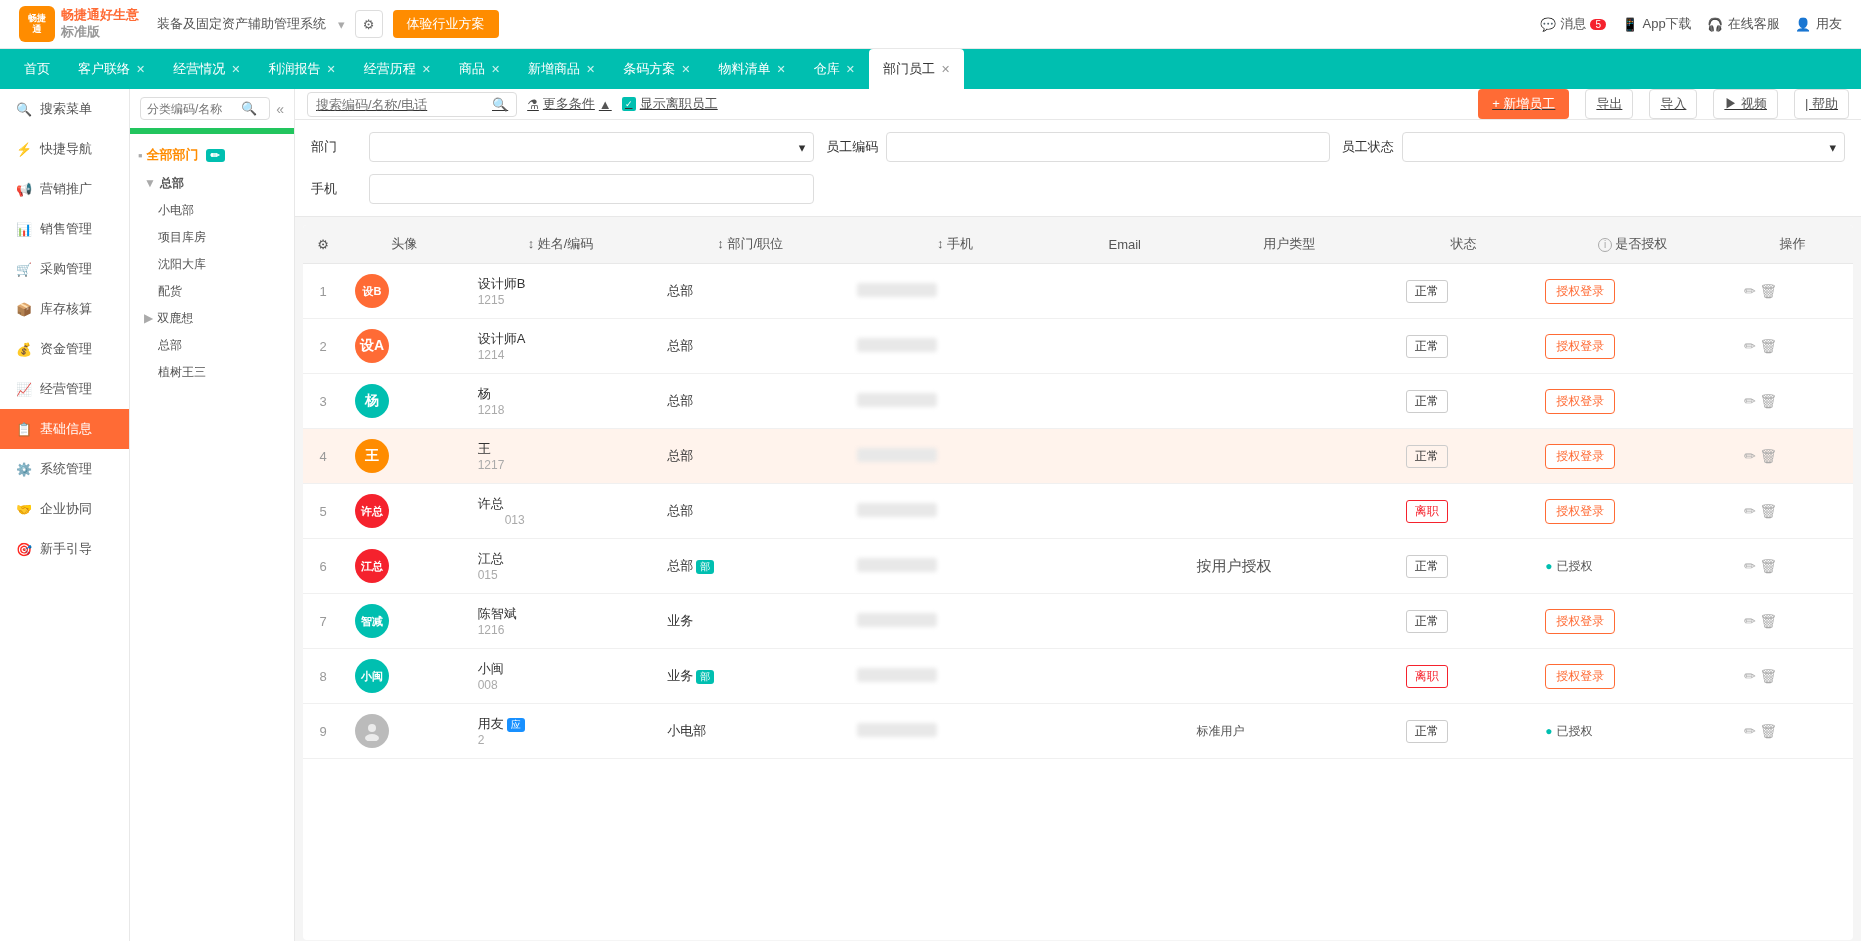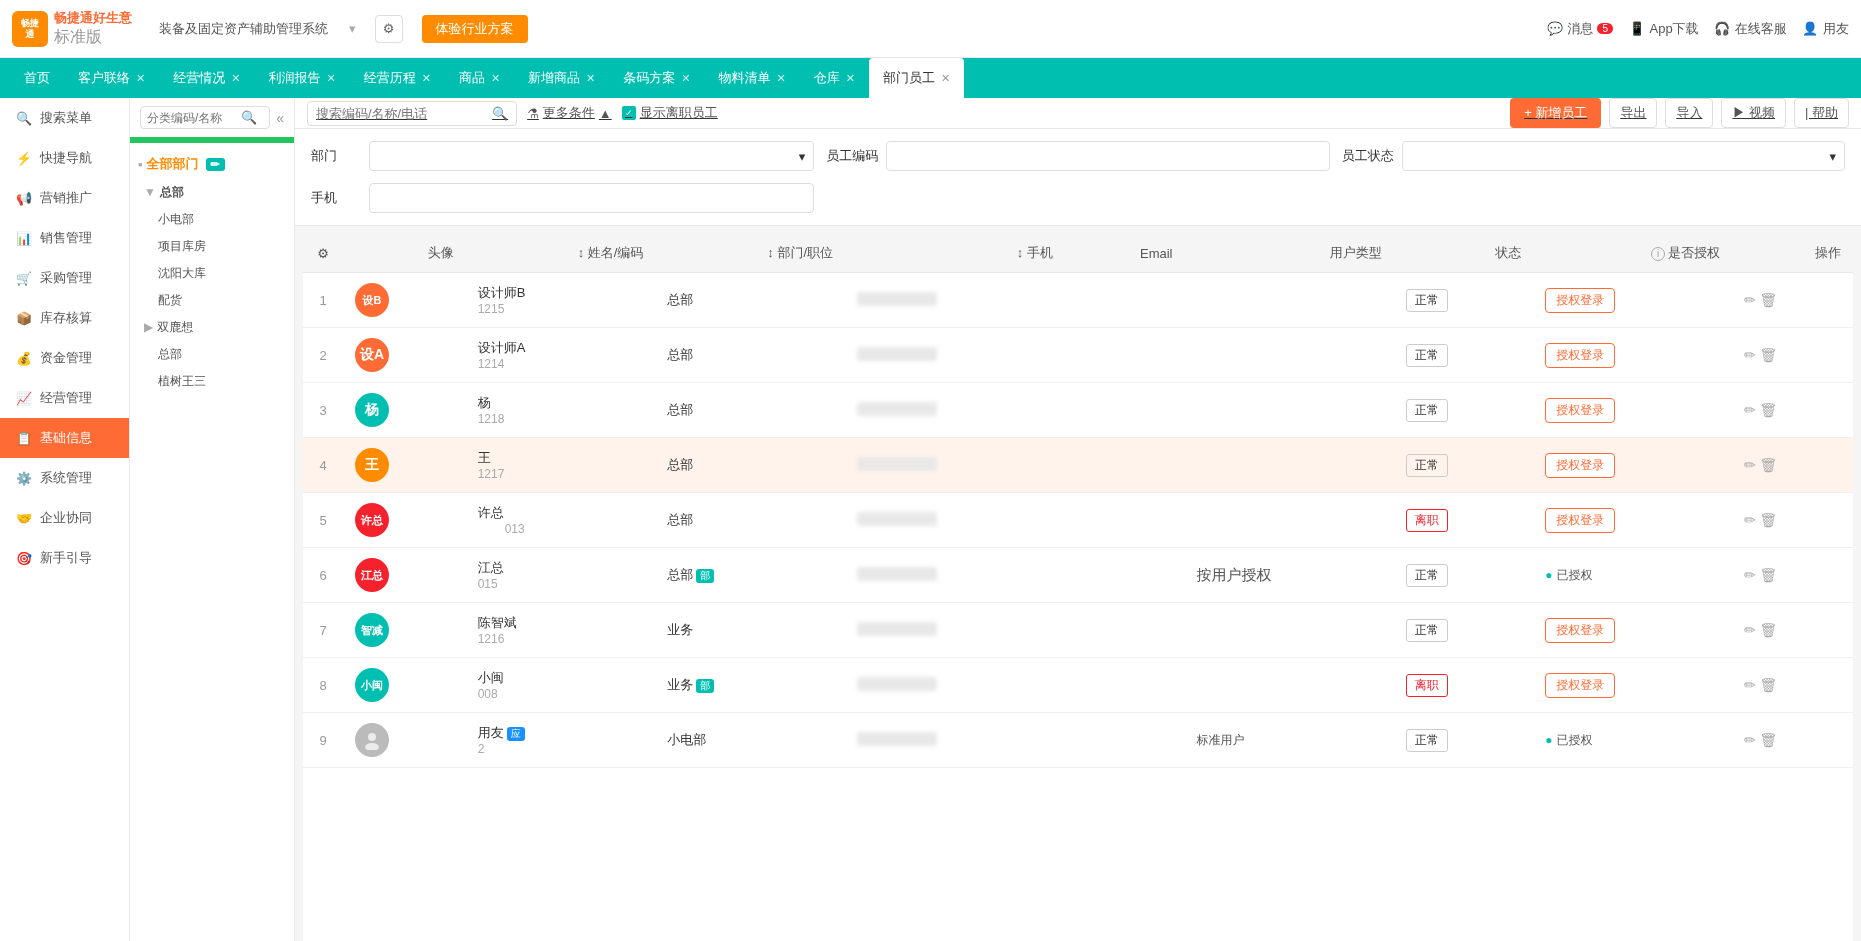--- a/index.html
+++ b/index.html
@@ -1,19 +1,19 @@
 <!DOCTYPE html>
 <html><head>
   <meta charset="utf-8">
   <style>
     * { box-sizing: border-box; margin: 0; padding: 0; }
     body { font-family: "Microsoft YaHei", "PingFang SC", sans-serif; font-size: 13px; background: #f5f5f5; color: #333; }
 
     
-    .top-bar { display: flex; align-items: center; background: #fff; height: 58px; padding: 0 12px; border-bottom: 1px solid #e8e8e8; gap: 19px; }
+    .top-bar { display: flex; align-items: center; background: #fff; height: 49px; padding: 0 19px; border-bottom: 1px solid #e8e8e8; gap: 10px; }
     .top-bar-brand { display: flex; align-items: center; gap: 6px; }
     .brand-icon { width: 36px; height: 36px; background: #ff8c00; border-radius: 6px; display: flex; align-items: center; justify-content: center; color: #fff; font-size: 10px; font-weight: bold; }
     .brand-text { font-size: 12px; color: #333; line-height: 1.3; }
     .gear-btn { width: 28px; height: 28px; border: 1px solid #ddd; border-radius: 4px; display: flex; align-items: center; justify-content: center; cursor: pointer; color: #666; }
     .trial-btn { background: #ff8c00; color: #fff; border: none; border-radius: 4px; padding: 5px 14px; cursor: pointer; font-size: 13px; }
     .top-right { display: flex; align-items: center; gap: 16px; margin-left: auto; }
     .top-right-item { display: flex; align-items: center; gap: 4px; color: #555; font-size: 13px; cursor: pointer; }
     .badge { background: #f5222d; color: #fff; border-radius: 10px; font-size: 10px; padding: 0 5px; min-width: 16px; text-align: center; }
 
     
@@ -48,37 +48,37 @@
     
     .main-panel { flex: 1; display: flex; flex-direction: column; overflow: hidden; background: #f5f5f5; }
 
     
     .filter-bar { background: #fff; padding: 0 12px; display: flex; align-items: center; gap: 10px; border-bottom: 1px solid #e8e8e8; text-decoration: underline; }
     .search-box { display: flex; align-items: center; border: 1px solid #ddd; border-radius: 4px; padding: 4px 8px; gap: 6px; }
     .search-box input { border: none; outline: none; font-size: 13px; width: 170px; }
     .more-filter { display: flex; align-items: center; gap: 4px; color: #555; cursor: pointer; font-size: 13px; }
     .show-resigned { display: flex; align-items: center; gap: 4px; color: #555; font-size: 13px; }
     .checkbox-blue { width: 14px; height: 14px; border: 2px solid #00bfb0; border-radius: 2px; background: #00bfb0; display: flex; align-items: center; justify-content: center; color: #fff; font-size: 9px; }
-    .action-btns { margin-left: auto; display: flex; align-items: flex-start; gap: 8px; }
+    .action-btns { margin-left: auto; display: flex; align-items: flex-start; gap: 16px; }
     .btn-primary { background: #ff6b35; color: #fff; border: none; border-radius: 4px; padding: 6px 14px; cursor: pointer; font-size: 13px; display: flex; align-items: center; gap: 4px; }
     .btn-outline { border: 1px solid #ddd; background: #fff; color: #555; border-radius: 4px; padding: 5px 10px; cursor: pointer; font-size: 13px; display: flex; align-items: center; gap: 4px; }
 
     
     .advanced-filter { background: #fff; padding: 12px 16px; border-bottom: 1px solid #e8e8e8; display: grid; grid-template-columns: 1fr 1fr 1fr; gap: 12px; align-items: center; }
     .filter-label { font-size: 13px; color: #333; white-space: nowrap; min-width: 50px; }
     .filter-select { flex: 1; border: 1px solid #ddd; border-radius: 4px; padding: 5px 8px; font-size: 13px; display: flex; align-items: center; justify-content: space-between; cursor: pointer; min-height: 30px; }
     .filter-input { flex: 1; border: 1px solid #ddd; border-radius: 4px; padding: 5px 8px; font-size: 13px; outline: none; min-height: 30px; }
     .btn-search { background: #ff6b35; color: #fff; border: none; border-radius: 4px; padding: 6px 20px; cursor: pointer; font-size: 13px; }
     .btn-set { background: #fff; color: #ff6b35; border: 1px solid #ff6b35; border-radius: 4px; padding: 6px 16px; cursor: pointer; font-size: 13px; }
 
     
     .table-container { flex: 1; overflow-y: auto; background: #fff; margin: 8px; border-radius: 4px; }
     table { width: 100%; border-collapse: collapse; }
     thead tr { background: #f5f5f5; border-bottom: 1px solid #e8e8e8; }
-    th { padding: 10px 12px; font-size: 13px; color: #555; font-weight: normal; text-align: right; white-space: nowrap; border-bottom: 1px solid #e8e8e8; }
+    th { padding: 10px 12px; font-size: 13px; color: #555; font-weight: normal; text-align: center; white-space: nowrap; border-bottom: 1px solid #e8e8e8; }
     td { padding: 10px 12px; font-size: 13px; color: #333; border-bottom: 1px solid #f0f0f0; vertical-align: middle; }
     tr.highlighted td { background: #fff3ec; }
     .avatar { width: 34px; height: 34px; border-radius: 50%; display: flex; align-items: center; justify-content: center; color: #fff; font-size: 13px; font-weight: bold; }
     .avatar.orange { background: #ff6b35; }
     .avatar.red { background: #f5222d; }
     .avatar.teal { background: #00bfb0; }
     .avatar.gray { background: #bbb; }
     .avatar.orange2 { background: #ff8c00; }
     .status-badge { display: inline-block; border: 1px solid #ddd; border-radius: 3px; padding: 2px 8px; font-size: 12px; }
     .status-badge.normal { color: #333; border-color: #ccc; }
@@ -105,21 +105,21 @@
 </head>
 <body>
 
 <div class="top-bar">
   <div class="top-bar-brand">
     <div class="brand-icon">
       <span style="font-size:9px; line-height:1.2; text-align:center;">畅捷<br>通</span>
     </div>
     <div class="brand-text">
       <div style="font-weight:bold;color:#ff6b35;font-size:13px;">畅捷通好生意</div>
-      <div style="font-size:16px;color:#999;">标准版</div>
+      <div style="font-size:13px;color:#999;font-weight:bold;">标准版</div>
     </div>
   </div>
   <span style="color:#555;font-size:13px;margin-left:8px;">装备及固定资产辅助管理系统</span>
   <span style="color:#aaa;cursor:pointer;margin-left:2px;">▾</span>
   <div class="gear-btn">⚙</div>
   <button class="trial-btn">体验行业方案</button>
   <div class="top-right">
     <div class="top-right-item">
       <span>💬</span>
       <span>消息</span>

